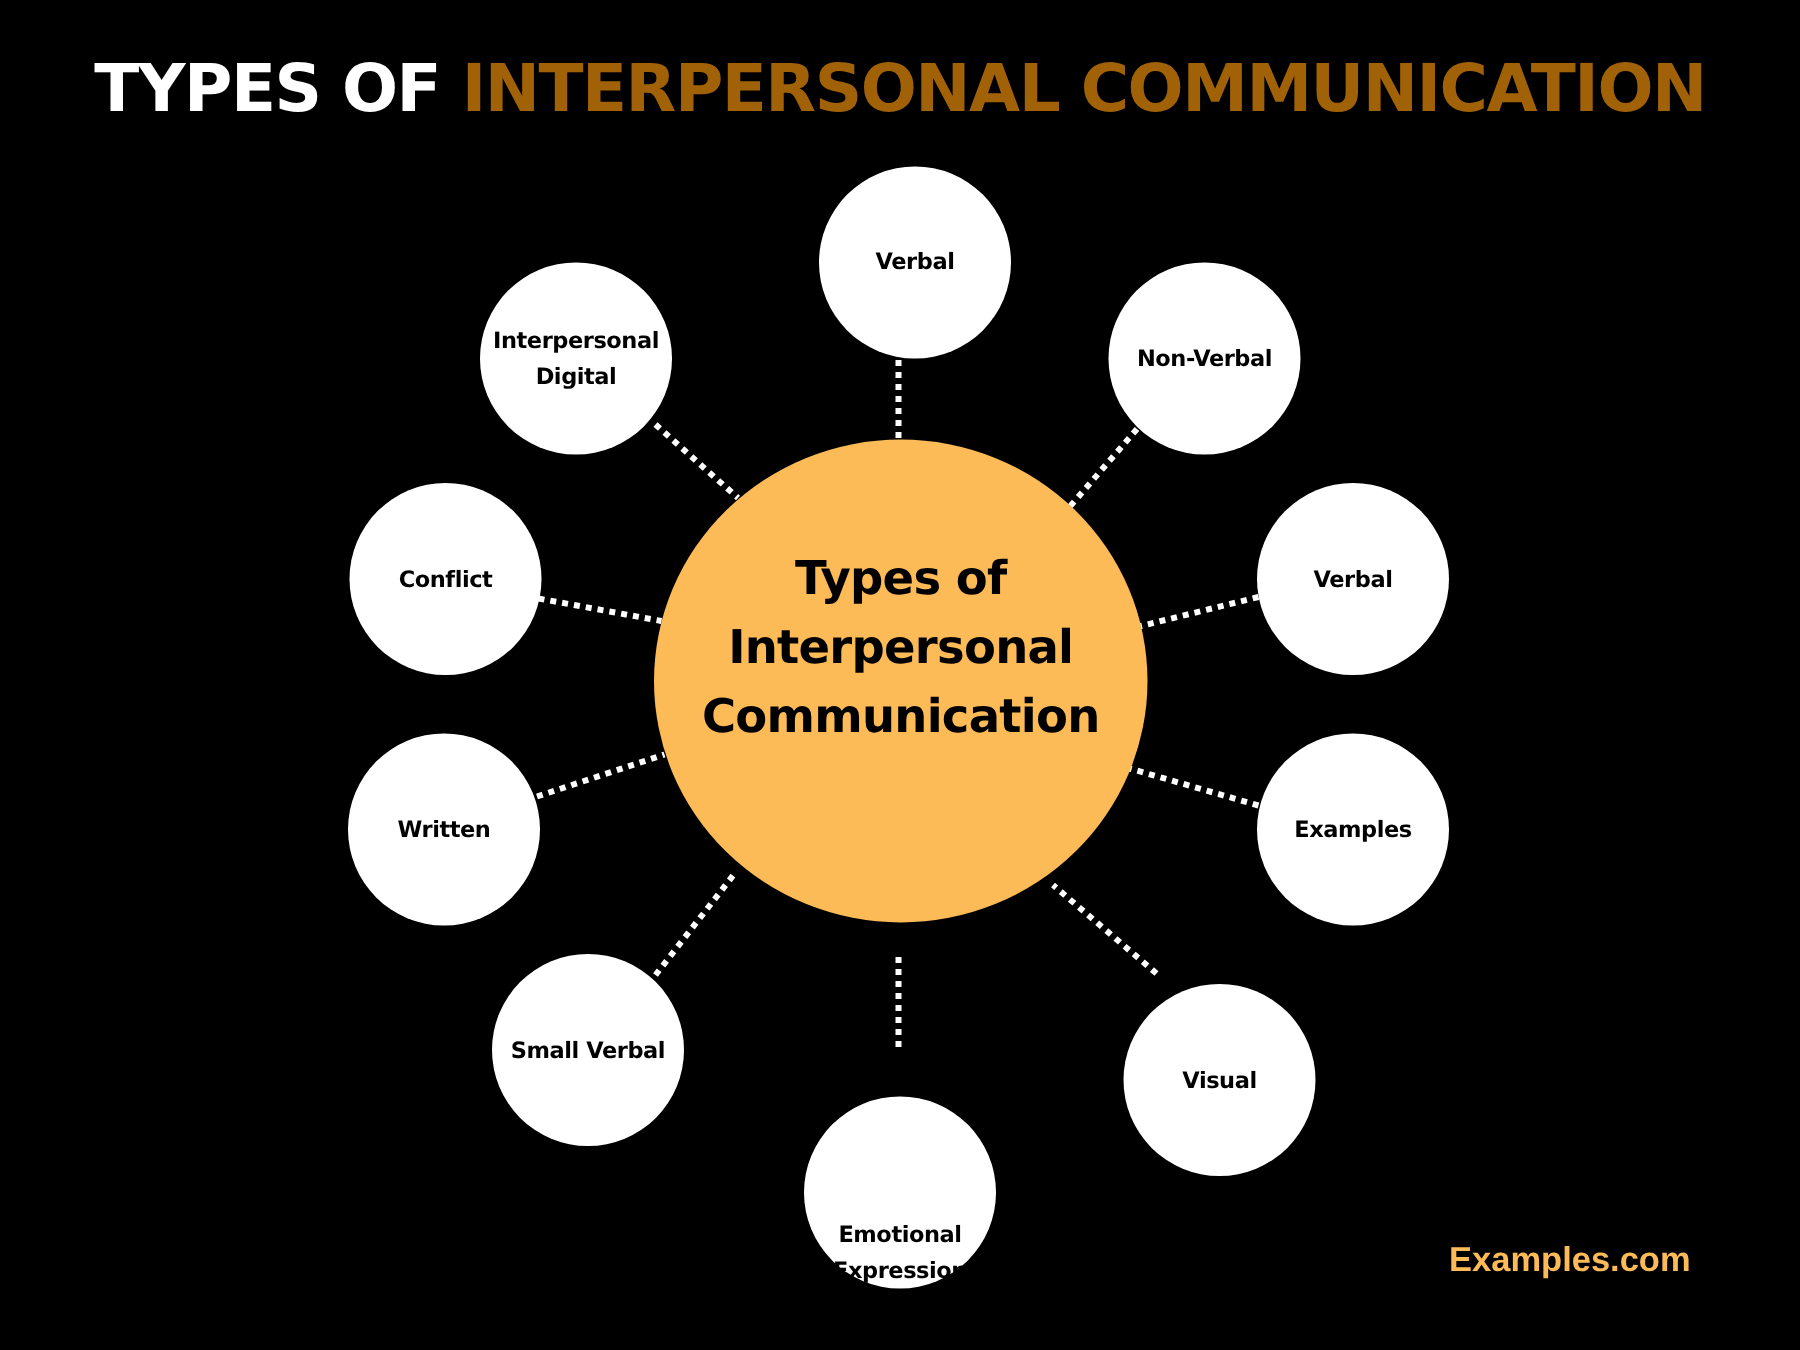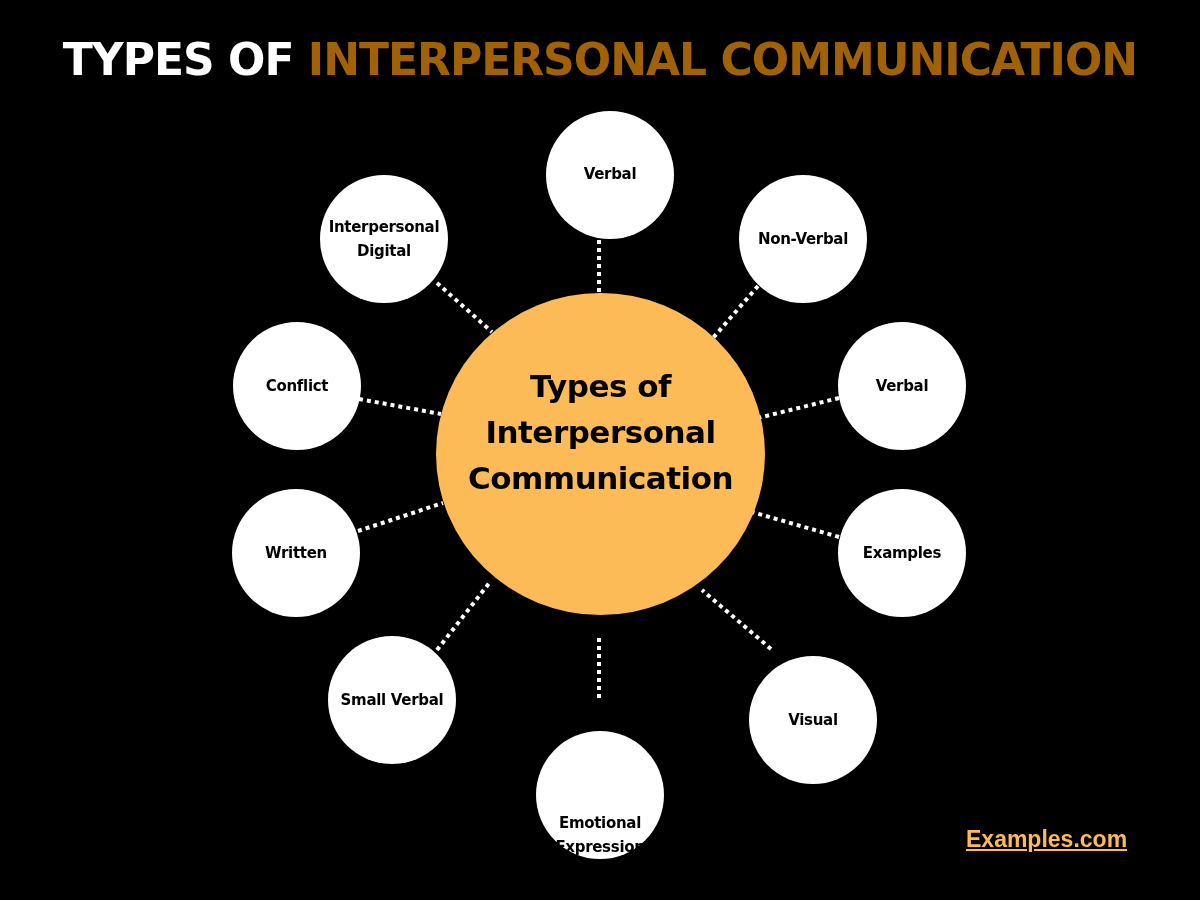--- a/index.html
+++ b/index.html
@@ -23,21 +23,21 @@
   .node {
     position: absolute; border-radius: 50%; background: #ffffff;
     display: flex; align-items: center; justify-content: center; text-align: center;
   }
   .node-text {
     color: #000; font-weight: bold; font-size: 15px; line-height: 24px;
     font-family: "DejaVu Sans", sans-serif; padding: 0 4px; letter-spacing: -0.3px;
   }
   .brand {
     position: absolute; left: 966px; top: 826px; color: #fdbb58; font-weight: bold;
-    font-size: 23px; font-family: "Liberation Sans", sans-serif; text-decoration: underline;
+    font-size: 23px; font-family: "Liberation Sans", sans-serif;
   }
 </style>
 </head>
 <body>
 
 <div class="title">
   <span class="w">TYPES OF </span><span class="y">INTERPERSONAL COMMUNICATION</span>
 </div>
 
 <svg class="links" width="1200" height="900">

